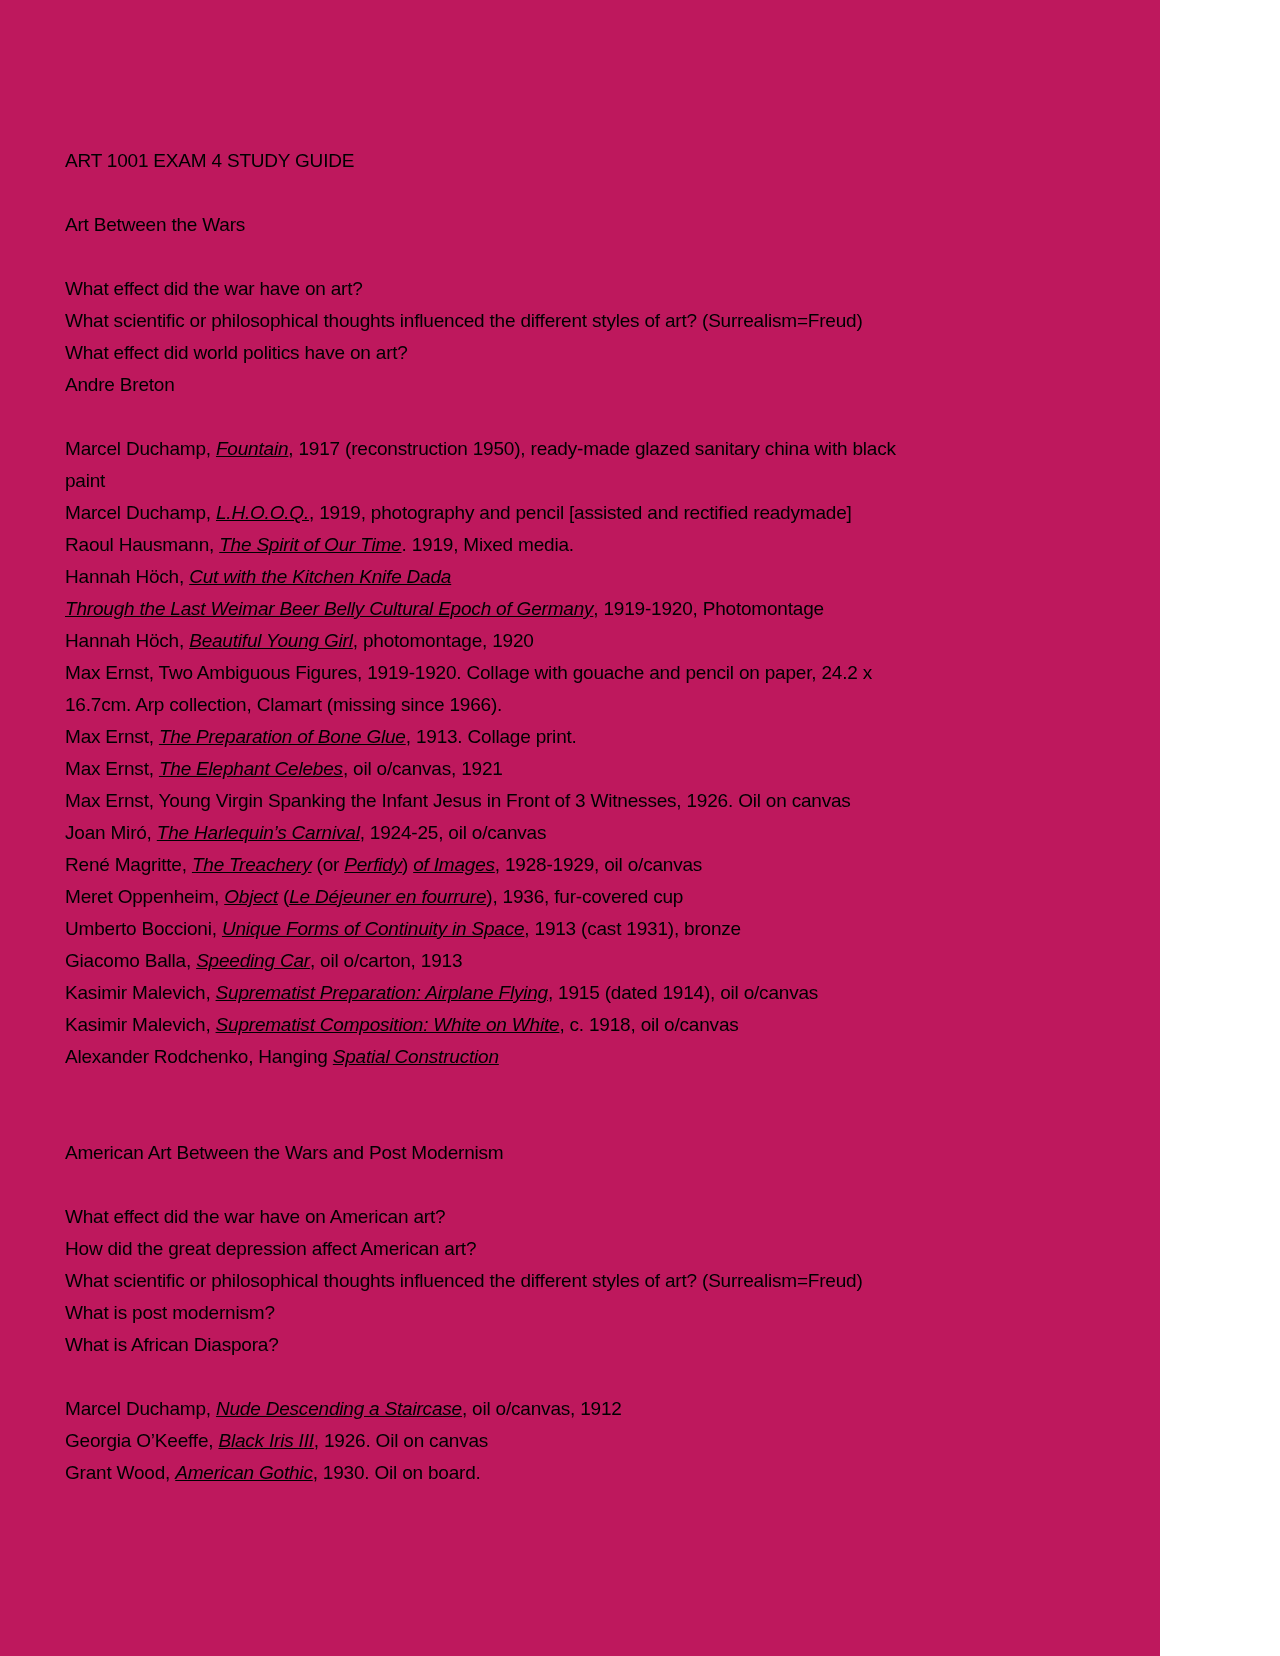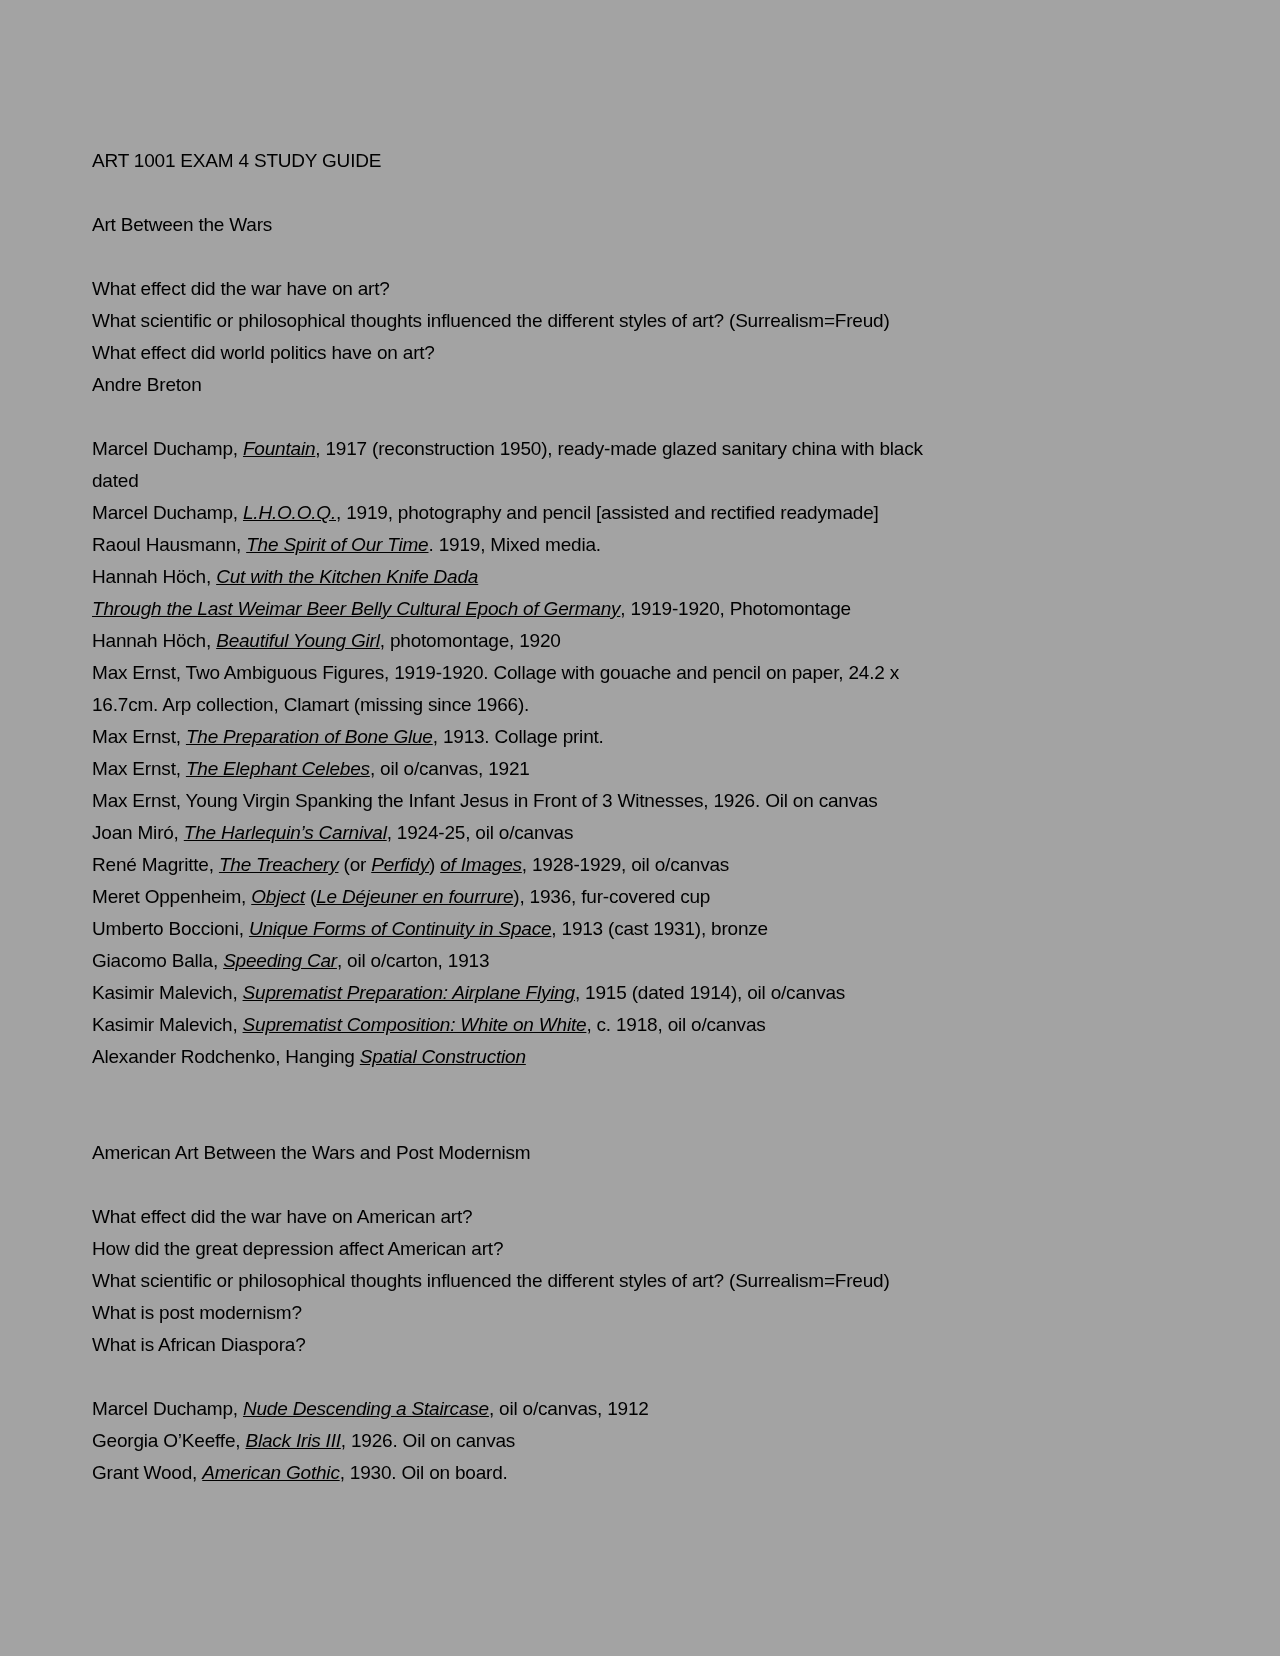--- a/index.html
+++ b/index.html
@@ -4,24 +4,24 @@
 <style>
   html, body { margin: 0; padding: 0; }
   body {
     width: 1280px;
     height: 1656px;
     background: #ffffff;
     overflow: hidden;
   }
   .page {
     box-sizing: border-box;
-    width: 1280px;
+    width: 1160px;
     height: 1656px;
-    padding: 145px 140px 0 92px;
-    background: #a3a3a3;
+    padding: 145px 140px 0 65px;
+    background: #be185d;
   }
   .doc-body {
     font-family: "Liberation Sans", "DejaVu Sans", sans-serif;
     font-size: 19px;
     line-height: 32px;
     letter-spacing: -0.2px;
     color: #000000;
   }
   .line {
     height: 32px;
@@ -37,21 +37,21 @@
       <div class="line"><span>ART 1001 EXAM 4 STUDY GUIDE</span></div>
       <div class="line">&nbsp;</div>
       <div class="line"><span>Art Between the Wars</span></div>
       <div class="line">&nbsp;</div>
       <div class="line"><span>What effect did the war have on art?</span></div>
       <div class="line"><span>What scientific or philosophical thoughts influenced the different styles of art? (Surrealism=Freud)</span></div>
       <div class="line"><span>What effect did world politics have on art?</span></div>
       <div class="line"><span>Andre Breton</span></div>
       <div class="line">&nbsp;</div>
       <div class="line"><span>Marcel Duchamp, </span><span class="it">Fountain</span><span>, 1917 (reconstruction 1950), ready-made glazed sanitary china with black</span></div>
-      <div class="line"><span>dated</span></div>
+      <div class="line"><span>paint</span></div>
       <div class="line"><span>Marcel Duchamp, </span><span class="it">L.H.O.O.Q.</span><span>, 1919, photography and pencil [assisted and rectified readymade]</span></div>
       <div class="line"><span>Raoul Hausmann, </span><span class="it">The Spirit of Our Time</span><span>. 1919, Mixed media.</span></div>
       <div class="line"><span>Hannah Höch, </span><span class="it">Cut with the Kitchen Knife Dada</span></div>
       <div class="line"><span class="it">Through the Last Weimar Beer Belly Cultural Epoch of Germany</span><span>, 1919-1920, Photomontage</span></div>
       <div class="line"><span>Hannah Höch, </span><span class="it">Beautiful Young Girl</span><span>, photomontage, 1920</span></div>
       <div class="line"><span>Max Ernst, Two Ambiguous Figures, 1919-1920. Collage with gouache and pencil on paper, 24.2 x</span></div>
       <div class="line"><span>16.7cm. Arp collection, Clamart (missing since 1966).</span></div>
       <div class="line"><span>Max Ernst, </span><span class="it">The Preparation of Bone Glue</span><span>, 1913. Collage print.</span></div>
       <div class="line"><span>Max Ernst, </span><span class="it">The Elephant Celebes</span><span>, oil o/canvas, 1921</span></div>
       <div class="line"><span>Max Ernst, Young Virgin Spanking the Infant Jesus in Front of 3 Witnesses, 1926. Oil on canvas</span></div>

